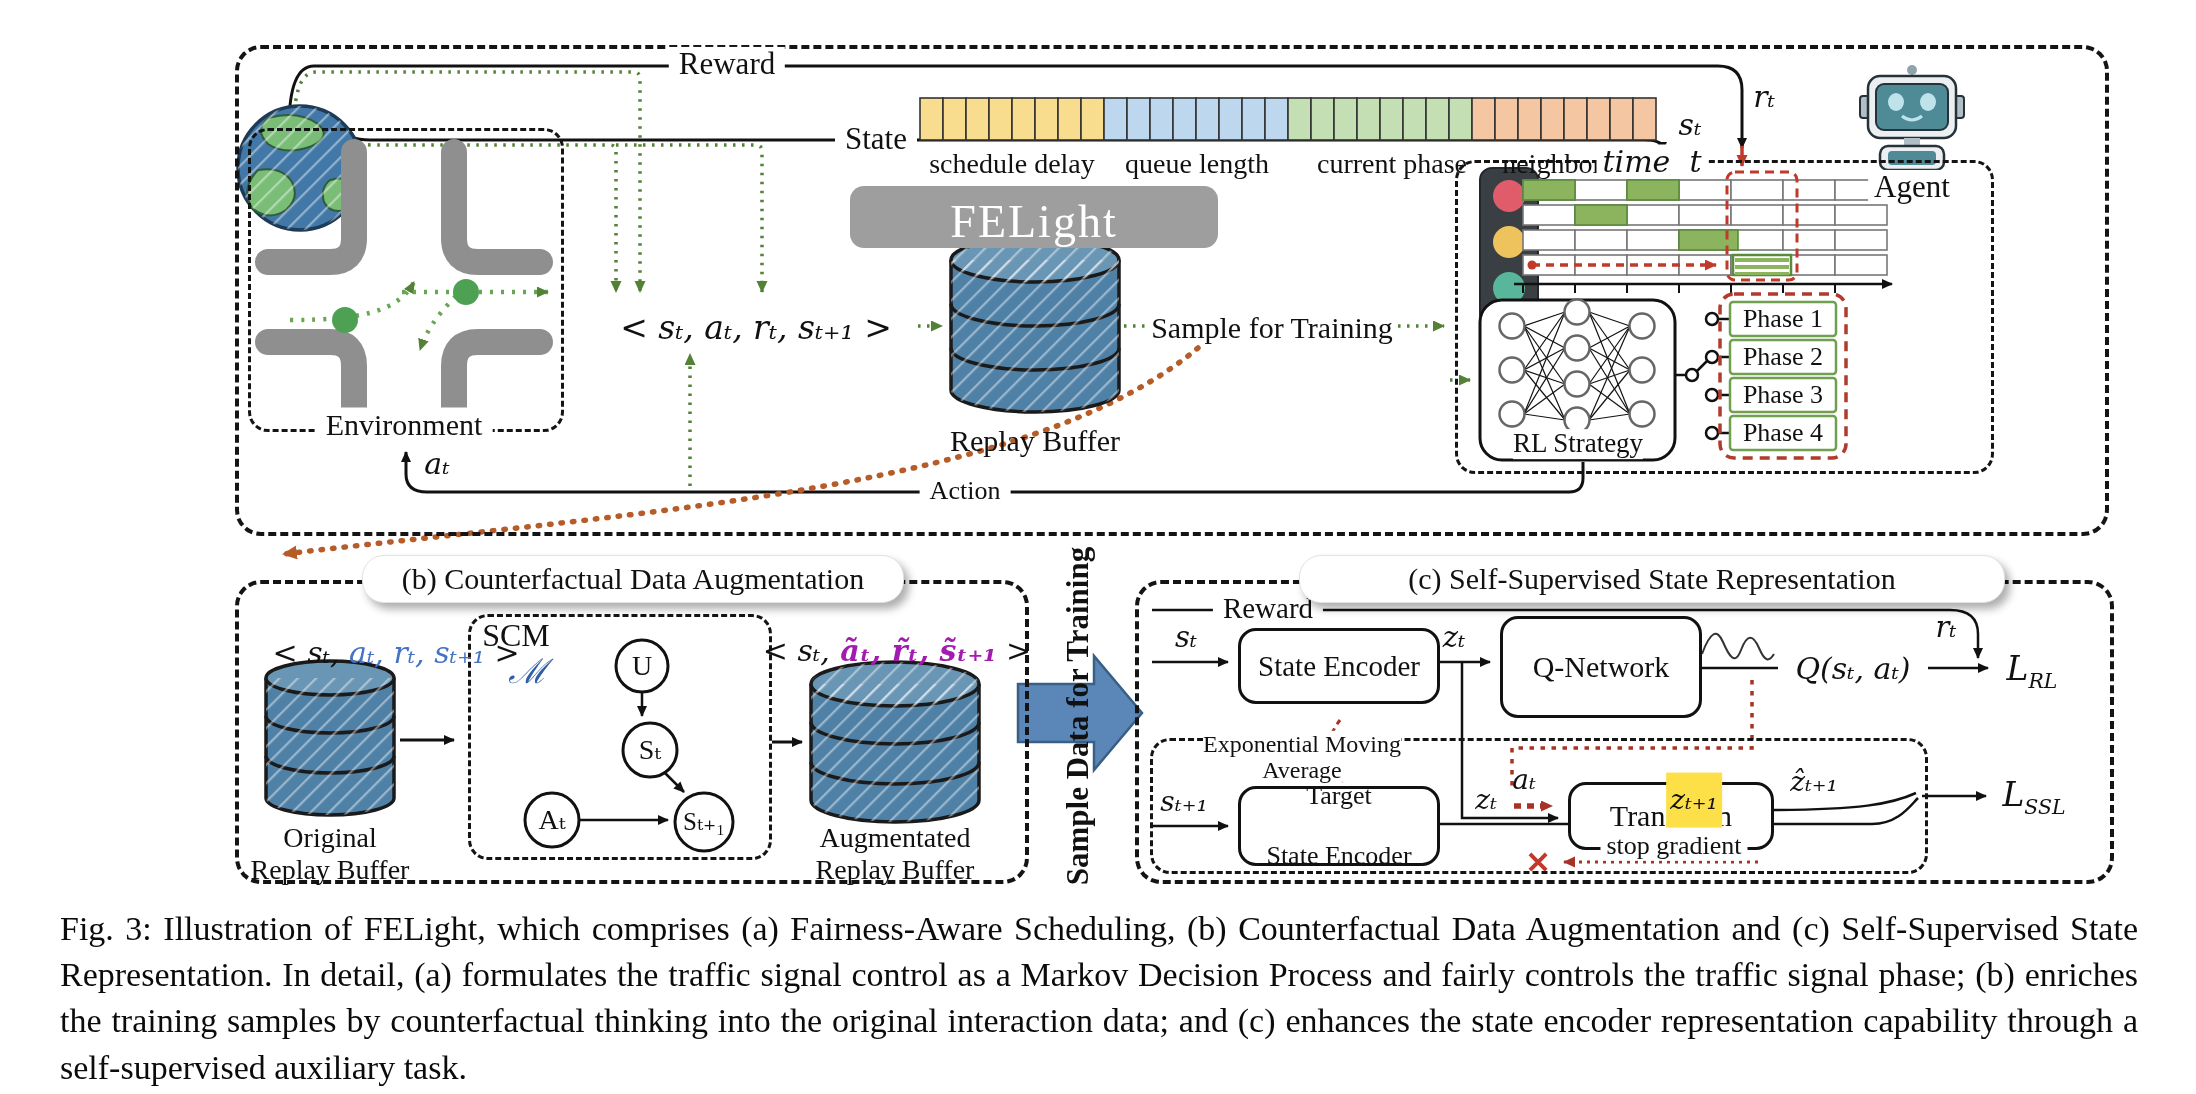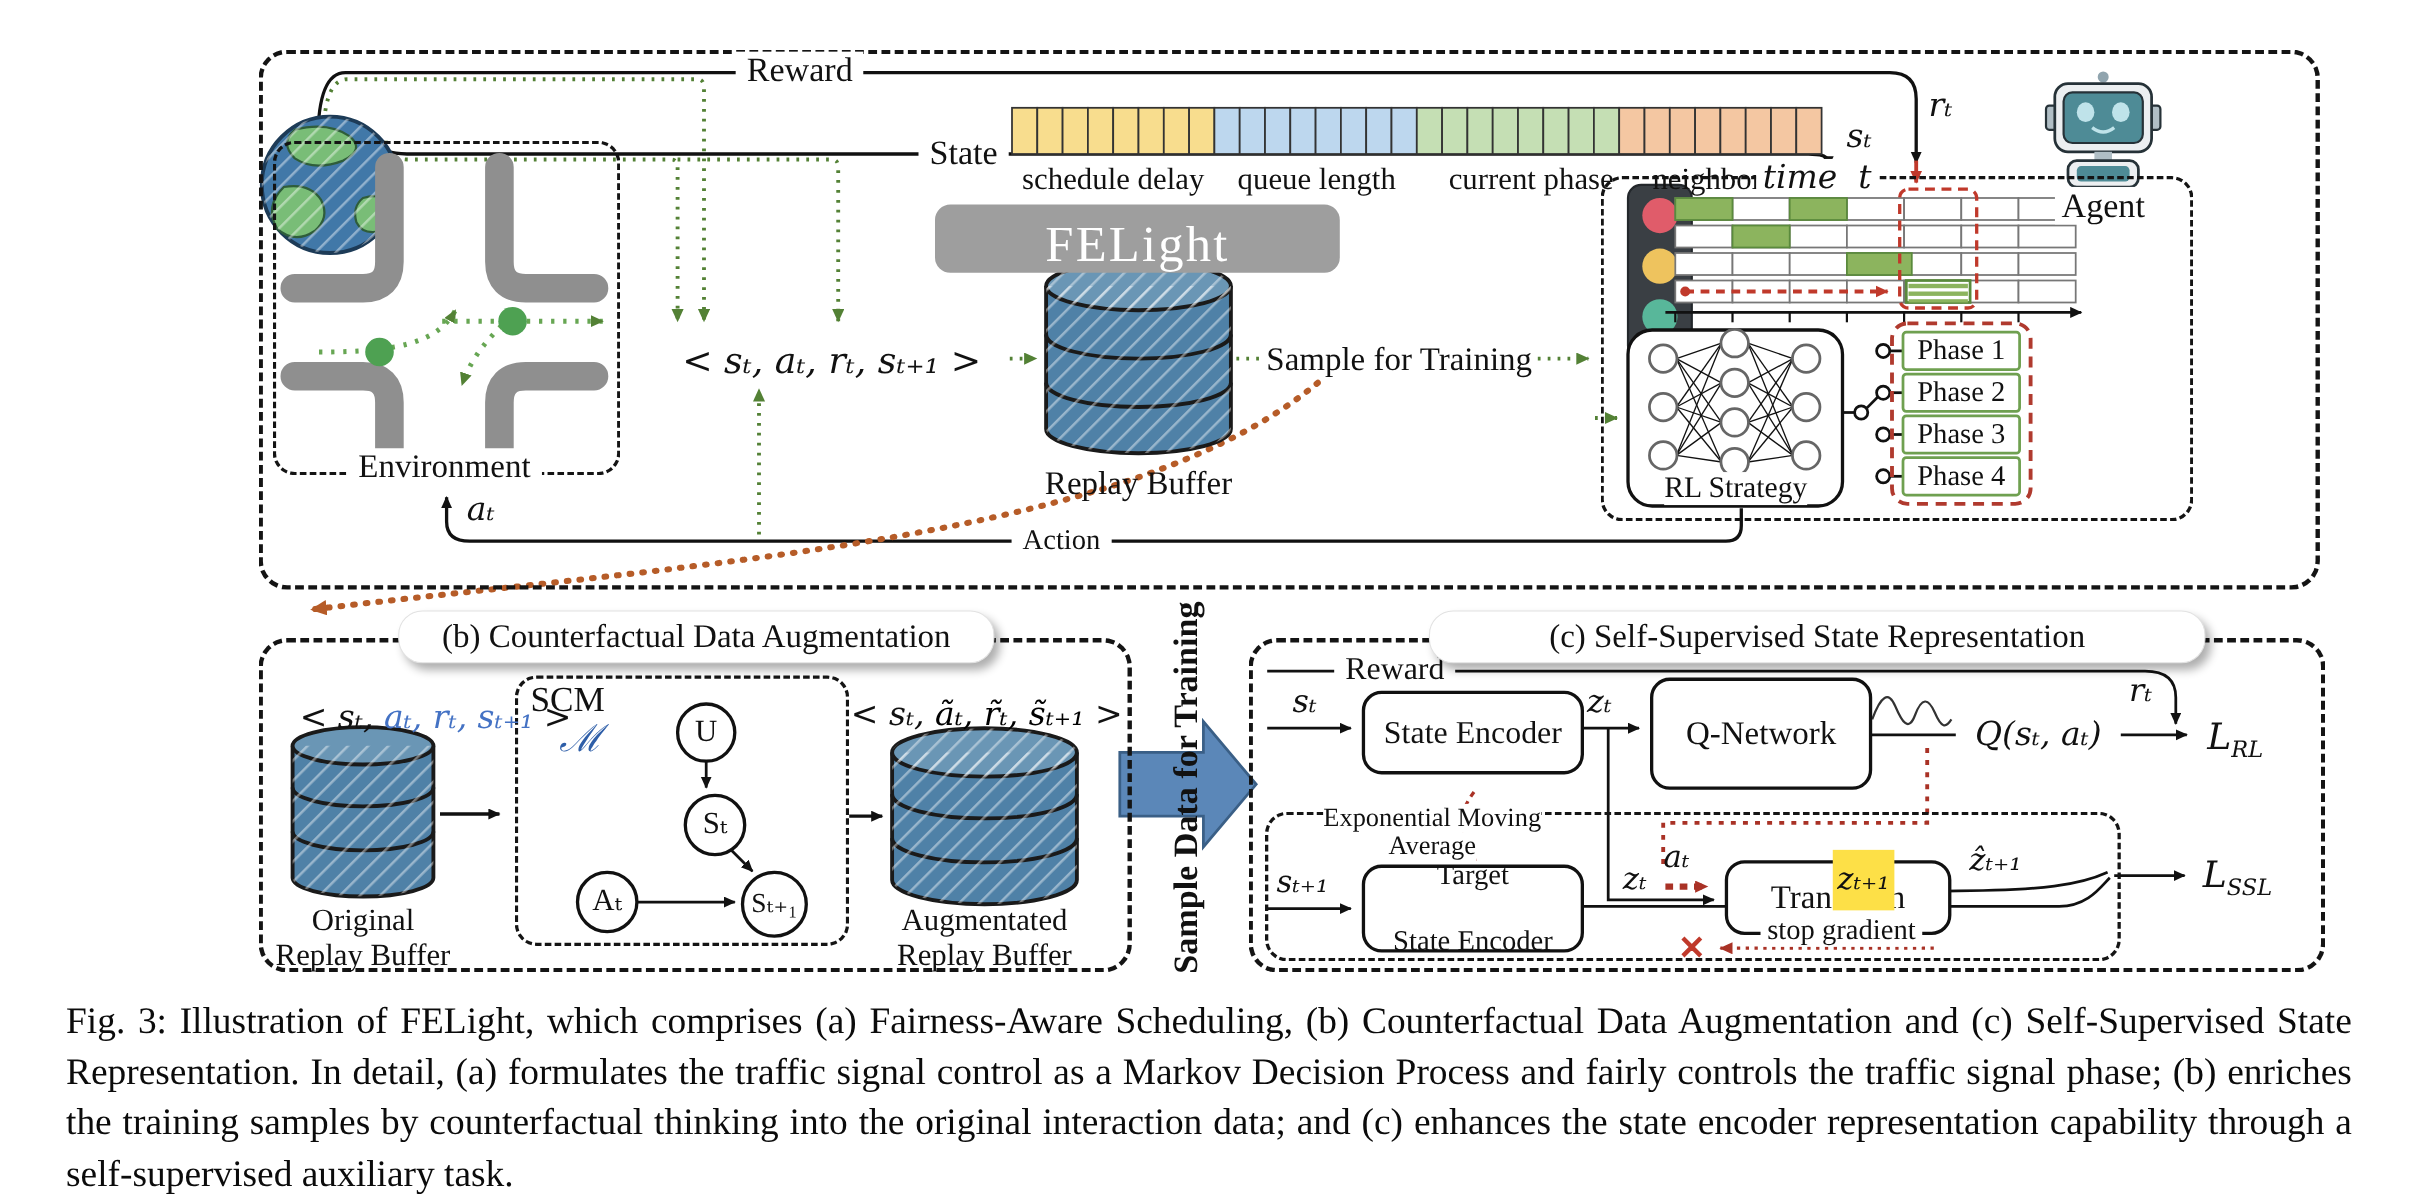--- a/index.html
+++ b/index.html
@@ -388,21 +388,21 @@
   <div class="lbl" style="left:1578px;top:444px;font-size:27px;background:#fff;">RL Strategy</div>
   <div class="lbl" style="left:1783px;top:319px;font-size:26px;">Phase 1</div>
   <div class="lbl" style="left:1783px;top:357px;font-size:26px;">Phase 2</div>
   <div class="lbl" style="left:1783px;top:395px;font-size:26px;">Phase 3</div>
   <div class="lbl" style="left:1783px;top:433px;font-size:26px;">Phase 4</div>
 
   <div class="lbl math" style="left:396px;top:652px;font-size:30px;">
     <span>&lt; sₜ,</span><span style="color:#4472c4;"> aₜ, rₜ, sₜ₊₁</span><span> &gt;</span>
   </div>
   <div class="lbl math" style="left:897px;top:650px;font-size:30px;">
-    <span>&lt; sₜ,</span><span style="color:#000000;"> ãₜ, r̃ₜ, s̃ₜ₊₁</span><span> &gt;</span>
+    <span>&lt; sₜ,</span><span style="color:#a21caf;font-weight:bold;"> ãₜ, r̃ₜ, s̃ₜ₊₁</span><span> &gt;</span>
   </div>
   <div class="lbl" style="left:516px;top:636px;font-size:32px;">SCM</div>
   <div class="lbl math" style="left:528px;top:672px;font-size:34px;color:#2e5ea8;">ℳ</div>
   <div class="lbl" style="left:642px;top:666px;font-size:28px;">U</div>
   <div class="lbl" style="left:650px;top:750px;font-size:28px;">Sₜ</div>
   <div class="lbl" style="left:552px;top:820px;font-size:28px;">Aₜ</div>
   <div class="lbl" style="left:704px;top:822px;font-size:25px;">Sₜ₊₁</div>
   <div class="lbl" style="left:330px;top:838px;font-size:28px;">Original</div>
   <div class="lbl" style="left:330px;top:870px;font-size:28px;">Replay Buffer</div>
   <div class="lbl" style="left:895px;top:838px;font-size:28px;">Augmentated</div>

